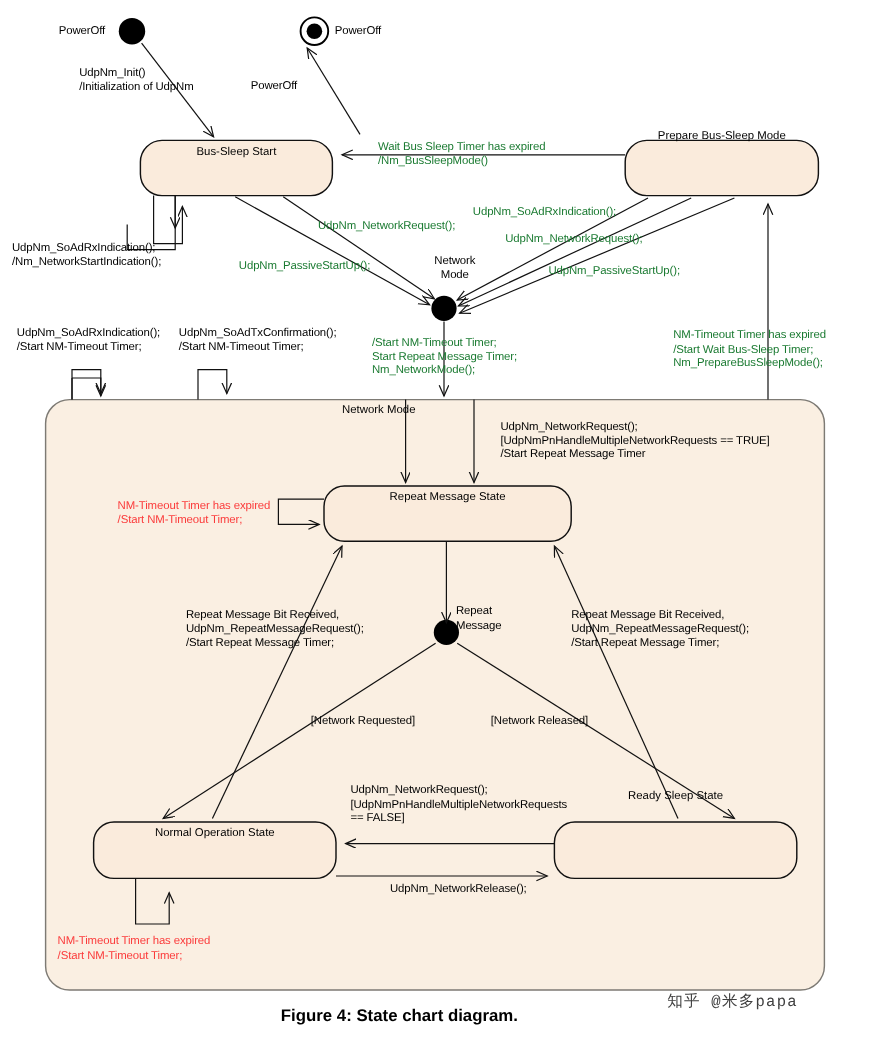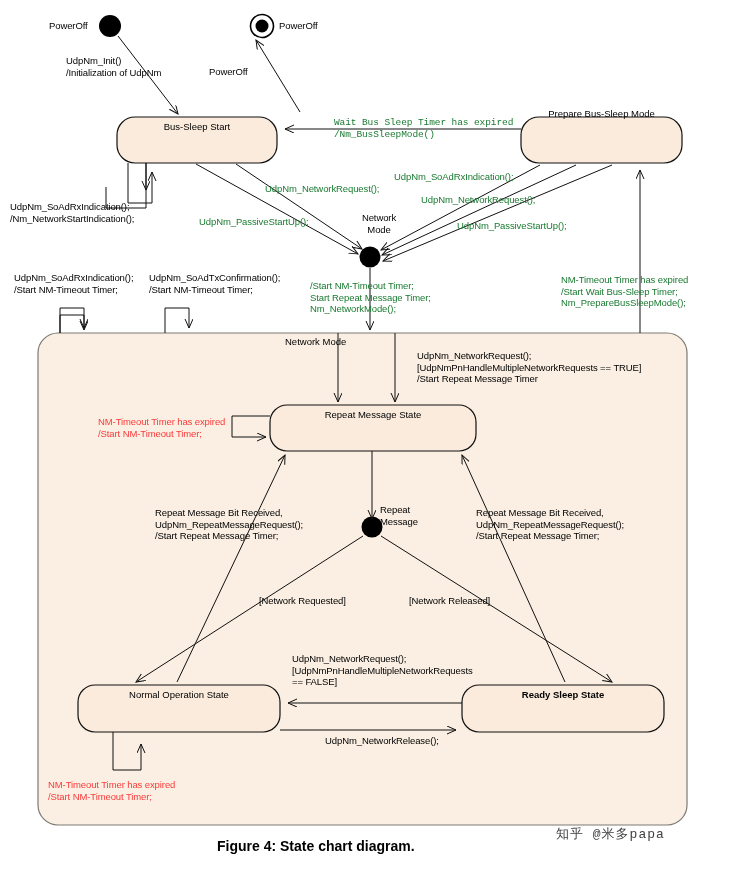--- a/index.html
+++ b/index.html
@@ -193,36 +193,36 @@
 
     <g stroke="#111" stroke-width="1" fill="none">
       <path d="M113,732 L113,770 L141,770 L141,744" marker-end="url(#ah)"></path>
     </g>
   </svg>
 
   <div class="state-title" style="left:117px;top:121px;width:160px;">Bus-Sleep Start</div>
   <div class="state-title" style="left:521px;top:108px;width:161px;">Prepare Bus-Sleep Mode</div>
   <div class="state-title" style="left:270px;top:409px;width:206px;text-align:center;">Repeat Message State</div>
   <div class="state-title" style="left:78px;top:689px;width:202px;text-align:center;">Normal Operation State</div>
-  <div class="state-title" style="left:462px;top:689px;width:202px;font-weight:bold;">Ready Sleep State</div>
+  <div class="state-title" style="left:462px;top:658px;width:202px;">Ready Sleep State</div>
   <div class="state-title" style="left:285px;top:336px;width:110px;text-align:left;">Network Mode</div>
 
   <div class="lbl" style="left:49px;top:20px;">PowerOff</div>
   <div class="lbl" style="left:279px;top:20px;">PowerOff</div>
   <div class="lbl center" style="left:348px;top:212px;width:62px;">Network
 Mode</div>
   <div class="lbl" style="left:380px;top:504px;">Repeat
 Message</div>
 
   <div class="lbl" style="left:66px;top:55px;">UdpNm_Init()
 /Initialization of UdpNm</div>
 
   <div class="lbl" style="left:209px;top:66px;">PowerOff</div>
 
-  <div class="lbl green" style="left:334px;top:117px;font-family:Liberation Mono, monospace;">Wait Bus Sleep Timer has expired
+  <div class="lbl green" style="left:315px;top:117px;">Wait Bus Sleep Timer has expired
 /Nm_BusSleepMode()</div>
 
   <div class="lbl" style="left:10px;top:201px;">UdpNm_SoAdRxIndication();
 /Nm_NetworkStartIndication();</div>
 
   <div class="lbl green" style="left:265px;top:183px;">UdpNm_NetworkRequest();</div>
 
   <div class="lbl green" style="left:199px;top:216px;">UdpNm_PassiveStartUp();</div>
 
   <div class="lbl green" style="left:394px;top:171px;">UdpNm_SoAdRxIndication();</div>
@@ -267,16 +267,16 @@
 
   <div class="lbl" style="left:292px;top:653px;">UdpNm_NetworkRequest();
 [UdpNmPnHandleMultipleNetworkRequests
 == FALSE]</div>
 
   <div class="lbl" style="left:325px;top:735px;">UdpNm_NetworkRelease();</div>
 
   <div class="lbl red" style="left:48px;top:779px;">NM-Timeout Timer has expired
 /Start NM-Timeout Timer;</div>
 
-  <div class="caption" style="left:217px;top:838px;">Figure 4: State chart diagram.</div>
+  <div class="caption" style="left:234px;top:838px;">Figure 4: State chart diagram.</div>
   <div class="watermark" style="left:556px;top:825px;">知乎 @米多papa</div>
 
 </div>
 
 </body></html>

